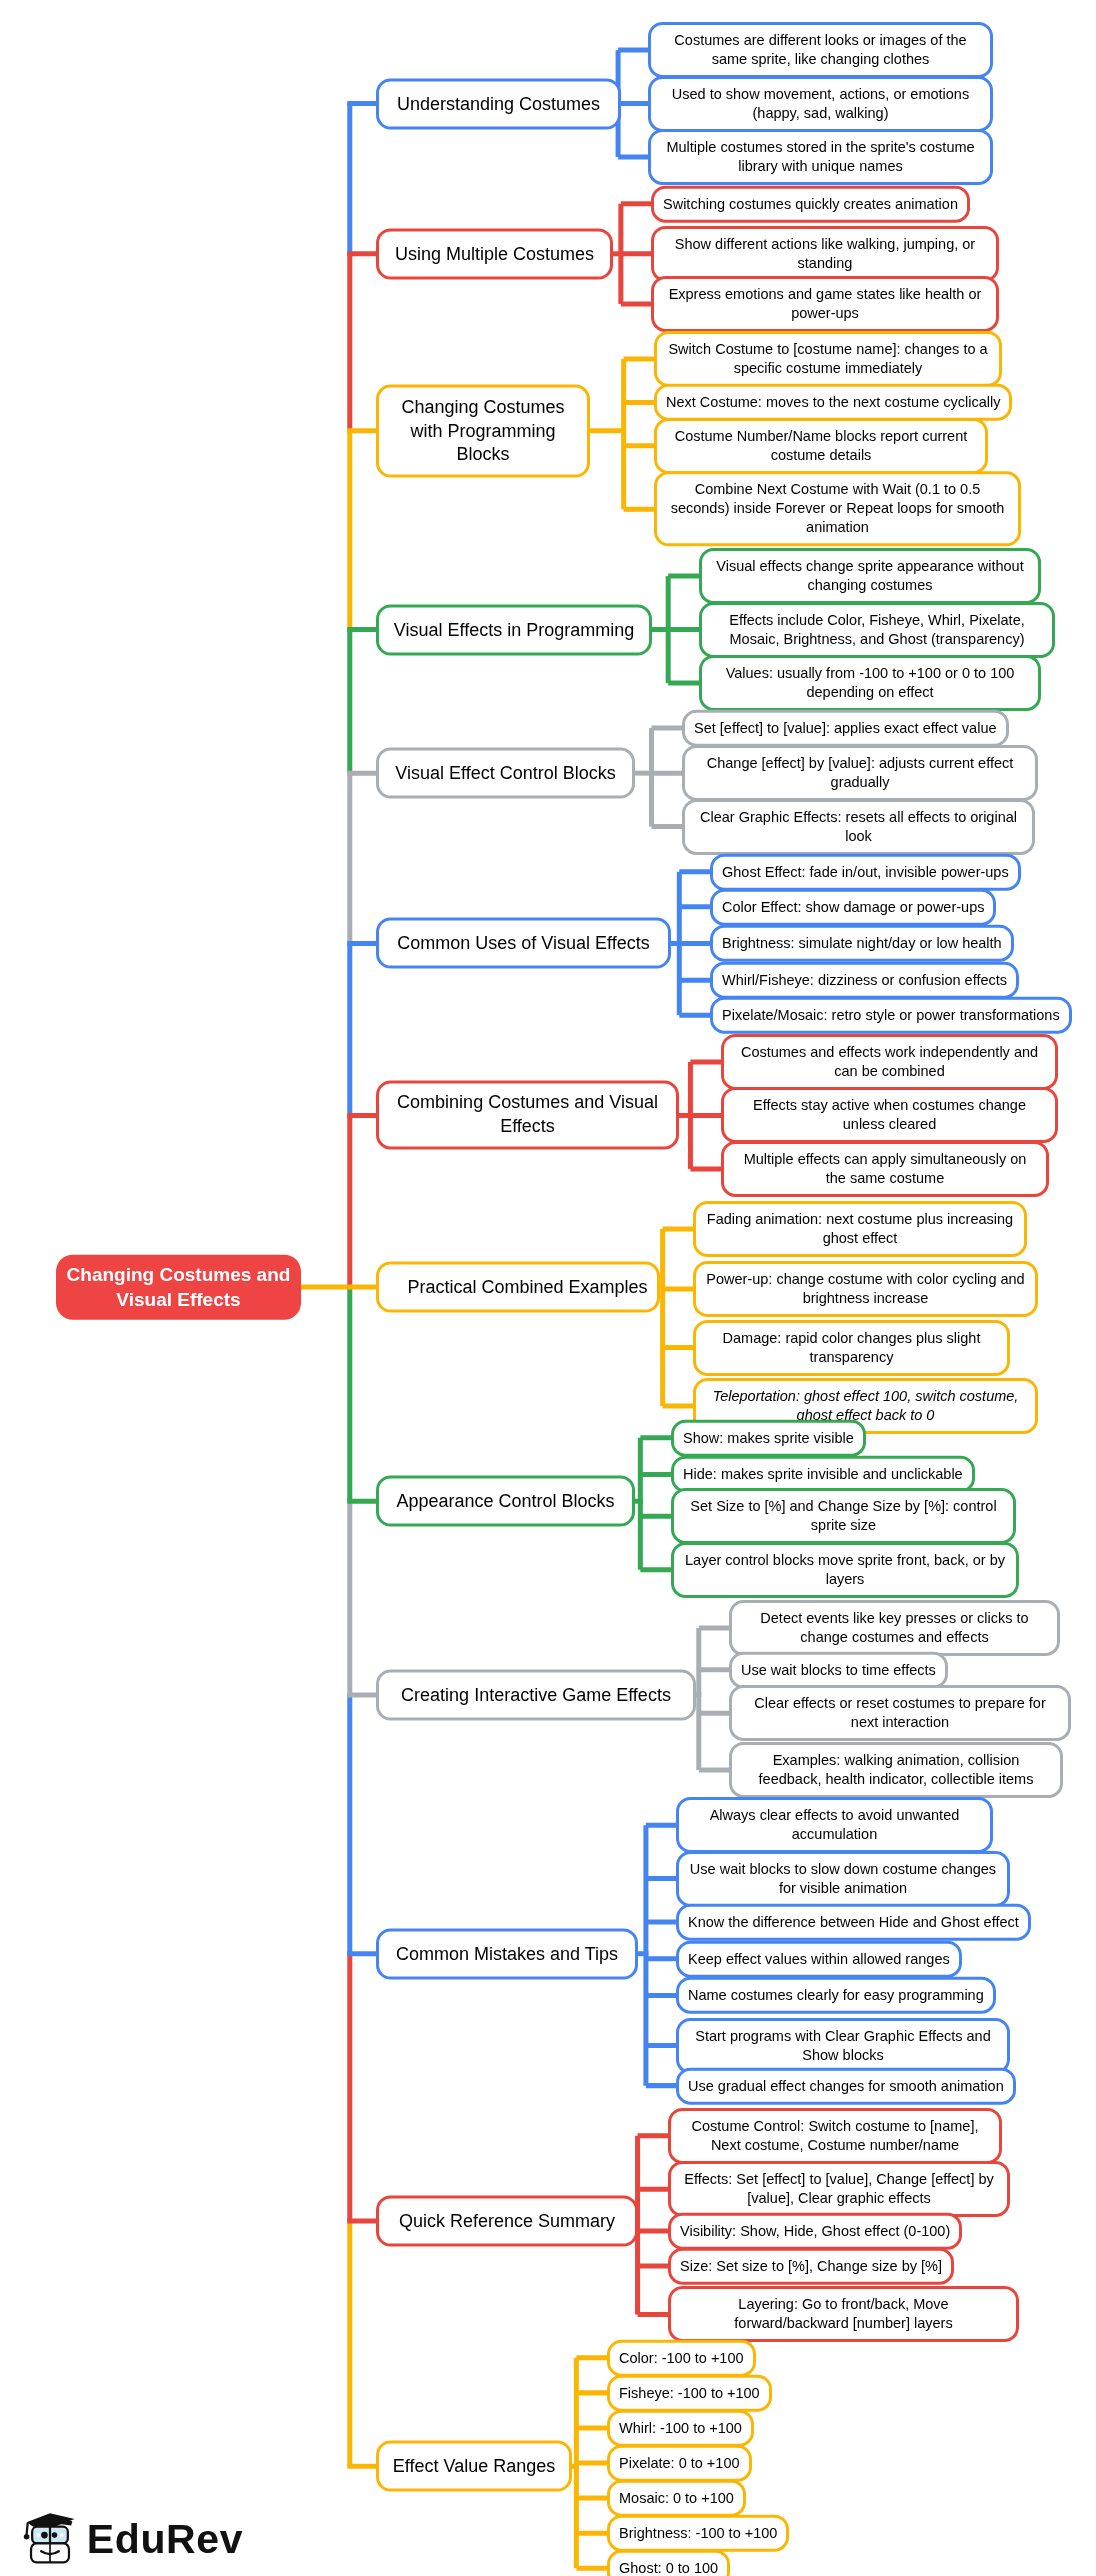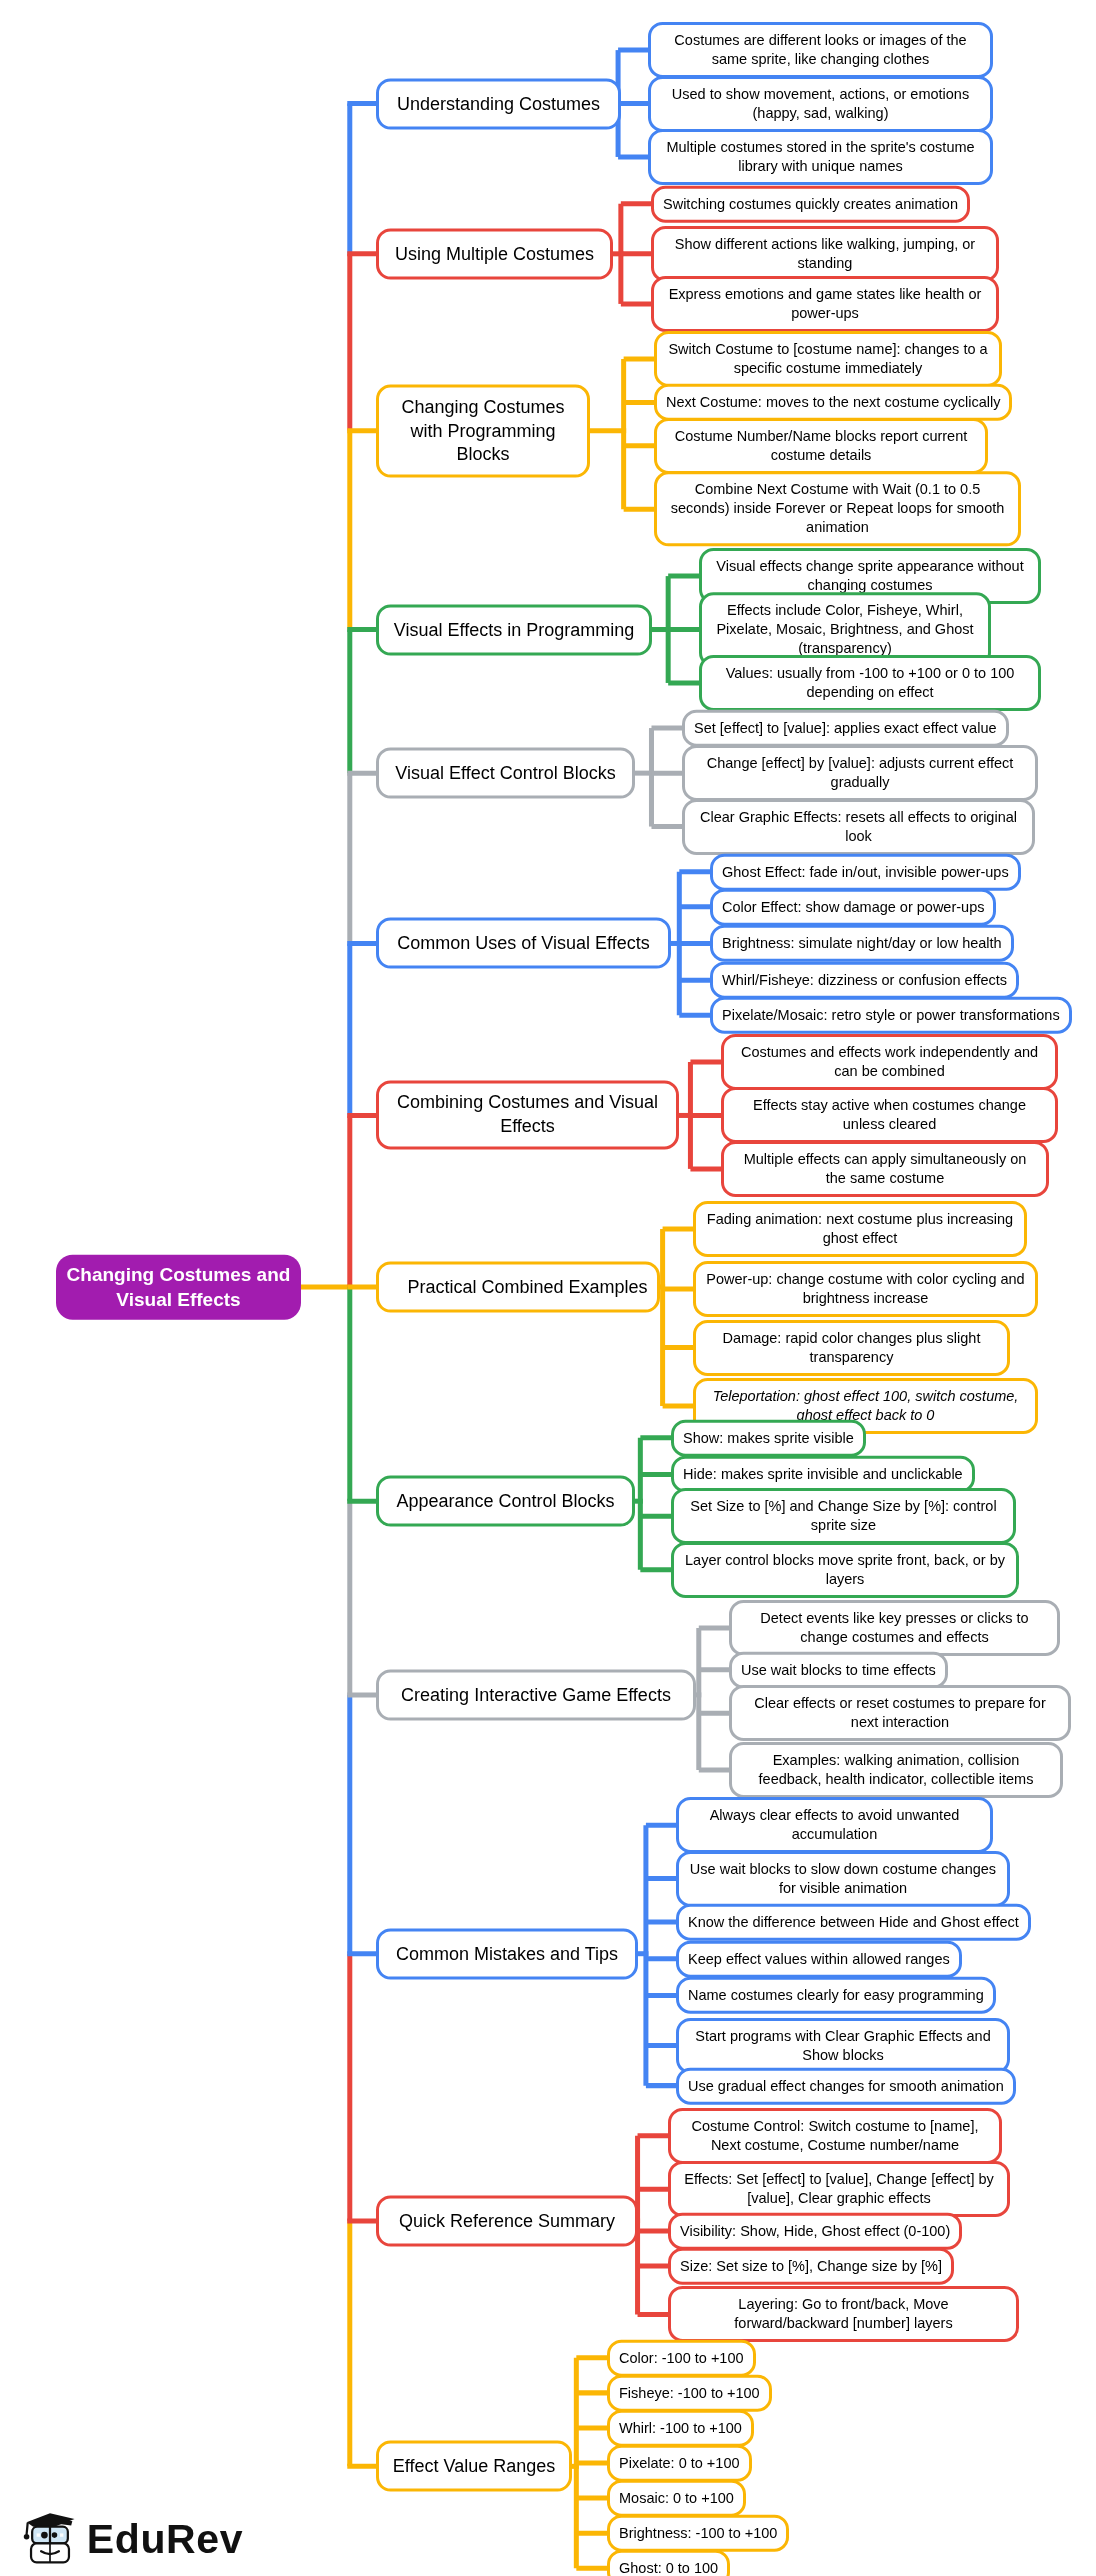--- a/index.html
+++ b/index.html
@@ -135,21 +135,21 @@
       <line x1="1035" y1="4236" x2="1035" y2="4614" stroke="#FBB604" stroke-width="9"></line>
       <line x1="1035" y1="4236" x2="1100" y2="4236" stroke="#FBB604" stroke-width="9"></line>
       <line x1="1035" y1="4299" x2="1100" y2="4299" stroke="#FBB604" stroke-width="9"></line>
       <line x1="1035" y1="4362" x2="1100" y2="4362" stroke="#FBB604" stroke-width="9"></line>
       <line x1="1035" y1="4425" x2="1100" y2="4425" stroke="#FBB604" stroke-width="9"></line>
       <line x1="1035" y1="4488" x2="1100" y2="4488" stroke="#FBB604" stroke-width="9"></line>
       <line x1="1035" y1="4551" x2="1100" y2="4551" stroke="#FBB604" stroke-width="9"></line>
       <line x1="1035" y1="4614" x2="1100" y2="4614" stroke="#FBB604" stroke-width="9"></line>
     </svg>
 
-  <div class="node root-node" style="background: #a21caf; color: rgb(255, 255, 255);">Changing Costumes and Visual Effects</div>
+  <div class="node root-node" style="background: #ef4444; color: rgb(255, 255, 255);">Changing Costumes and Visual Effects</div>
 
   <div id="logo">
     <svg width="58" height="58" viewBox="0 0 104 104">
 
       <polygon points="10,22 52,6 96,16 60,30 22,30" fill="#111"></polygon>
       <polygon points="60,12 92,20 90,28 62,24" fill="#111"></polygon>
       <line x1="12" y1="23" x2="10" y2="44" stroke="#111" stroke-width="4"></line>
       <circle cx="10" cy="48" r="5" fill="#111"></circle>
 
       <rect x="20" y="30" width="64" height="30" rx="9" fill="#cfe6f5" stroke="#111" stroke-width="4"></rect>
@@ -173,21 +173,21 @@
     <div class="node child-node" style="top: 204px; left: 651px; width: max-content; border-color: rgb(232, 69, 60);">Switching costumes quickly creates animation</div>
     <div class="node child-node" style="top: 254px; left: 651px; width: 348px; border-color: rgb(232, 69, 60);">Show different actions like walking, jumping, or standing</div>
     <div class="node child-node" style="top: 304px; left: 651px; width: 348px; border-color: rgb(232, 69, 60);">Express emotions and game states like health or power-ups</div>
     <div class="node branch-node" style="top: 431px; width: 214px; border-color: rgb(251, 182, 4);">Changing Costumes with Programming Blocks</div>
     <div class="node child-node" style="top: 359px; left: 654px; width: 348px; border-color: rgb(251, 182, 4);">Switch Costume to [costume name]: changes to a specific costume immediately</div>
     <div class="node child-node" style="top: 402px; left: 654px; width: max-content; border-color: rgb(251, 182, 4);">Next Costume: moves to the next costume cyclically</div>
     <div class="node child-node" style="top: 446px; left: 654px; width: 334px; border-color: rgb(251, 182, 4);">Costume Number/Name blocks report current costume details</div>
     <div class="node child-node" style="top: 509px; left: 654px; width: 367px; border-color: rgb(251, 182, 4);">Combine Next Costume with Wait (0.1 to 0.5 seconds) inside Forever or Repeat loops for smooth animation</div>
     <div class="node branch-node" style="top: 630px; width: 276px; border-color: rgb(52, 168, 83);">Visual Effects in Programming</div>
     <div class="node child-node" style="top: 576px; left: 699px; width: 342px; border-color: rgb(52, 168, 83);">Visual effects change sprite appearance without changing costumes</div>
-    <div class="node child-node" style="top: 630px; left: 699px; width: 292px; border-color: rgb(52, 168, 83);">Effects include Color, Fisheye, Whirl, Pixelate, Mosaic, Brightness, and Ghost (transparency)</div>
+    <div class="node child-node" style="top: 630px; left: 699px; width: 356px; border-color: rgb(52, 168, 83);">Effects include Color, Fisheye, Whirl, Pixelate, Mosaic, Brightness, and Ghost (transparency)</div>
     <div class="node child-node" style="top: 683px; left: 699px; width: 342px; border-color: rgb(52, 168, 83);">Values: usually from -100 to +100 or 0 to 100 depending on effect</div>
     <div class="node branch-node" style="top: 773px; width: 259px; border-color: rgb(169, 174, 180);">Visual Effect Control Blocks</div>
     <div class="node child-node" style="top: 728px; left: 682px; width: max-content; border-color: rgb(169, 174, 180);">Set [effect] to [value]: applies exact effect value</div>
     <div class="node child-node" style="top: 773px; left: 682px; width: 356px; border-color: rgb(169, 174, 180);">Change [effect] by [value]: adjusts current effect gradually</div>
     <div class="node child-node" style="top: 827px; left: 682px; width: 353px; border-color: rgb(169, 174, 180);">Clear Graphic Effects: resets all effects to original look</div>
     <div class="node branch-node" style="top: 943px; width: 295px; border-color: rgb(68, 132, 243);">Common Uses of Visual Effects</div>
     <div class="node child-node" style="top: 872px; left: 710px; width: max-content; border-color: rgb(68, 132, 243);">Ghost Effect: fade in/out, invisible power-ups</div>
     <div class="node child-node" style="top: 907px; left: 710px; width: max-content; border-color: rgb(68, 132, 243);">Color Effect: show damage or power-ups</div>
     <div class="node child-node" style="top: 943px; left: 710px; width: max-content; border-color: rgb(68, 132, 243);">Brightness: simulate night/day or low health</div>
     <div class="node child-node" style="top: 980px; left: 710px; width: max-content; border-color: rgb(68, 132, 243);">Whirl/Fisheye: dizziness or confusion effects</div>

